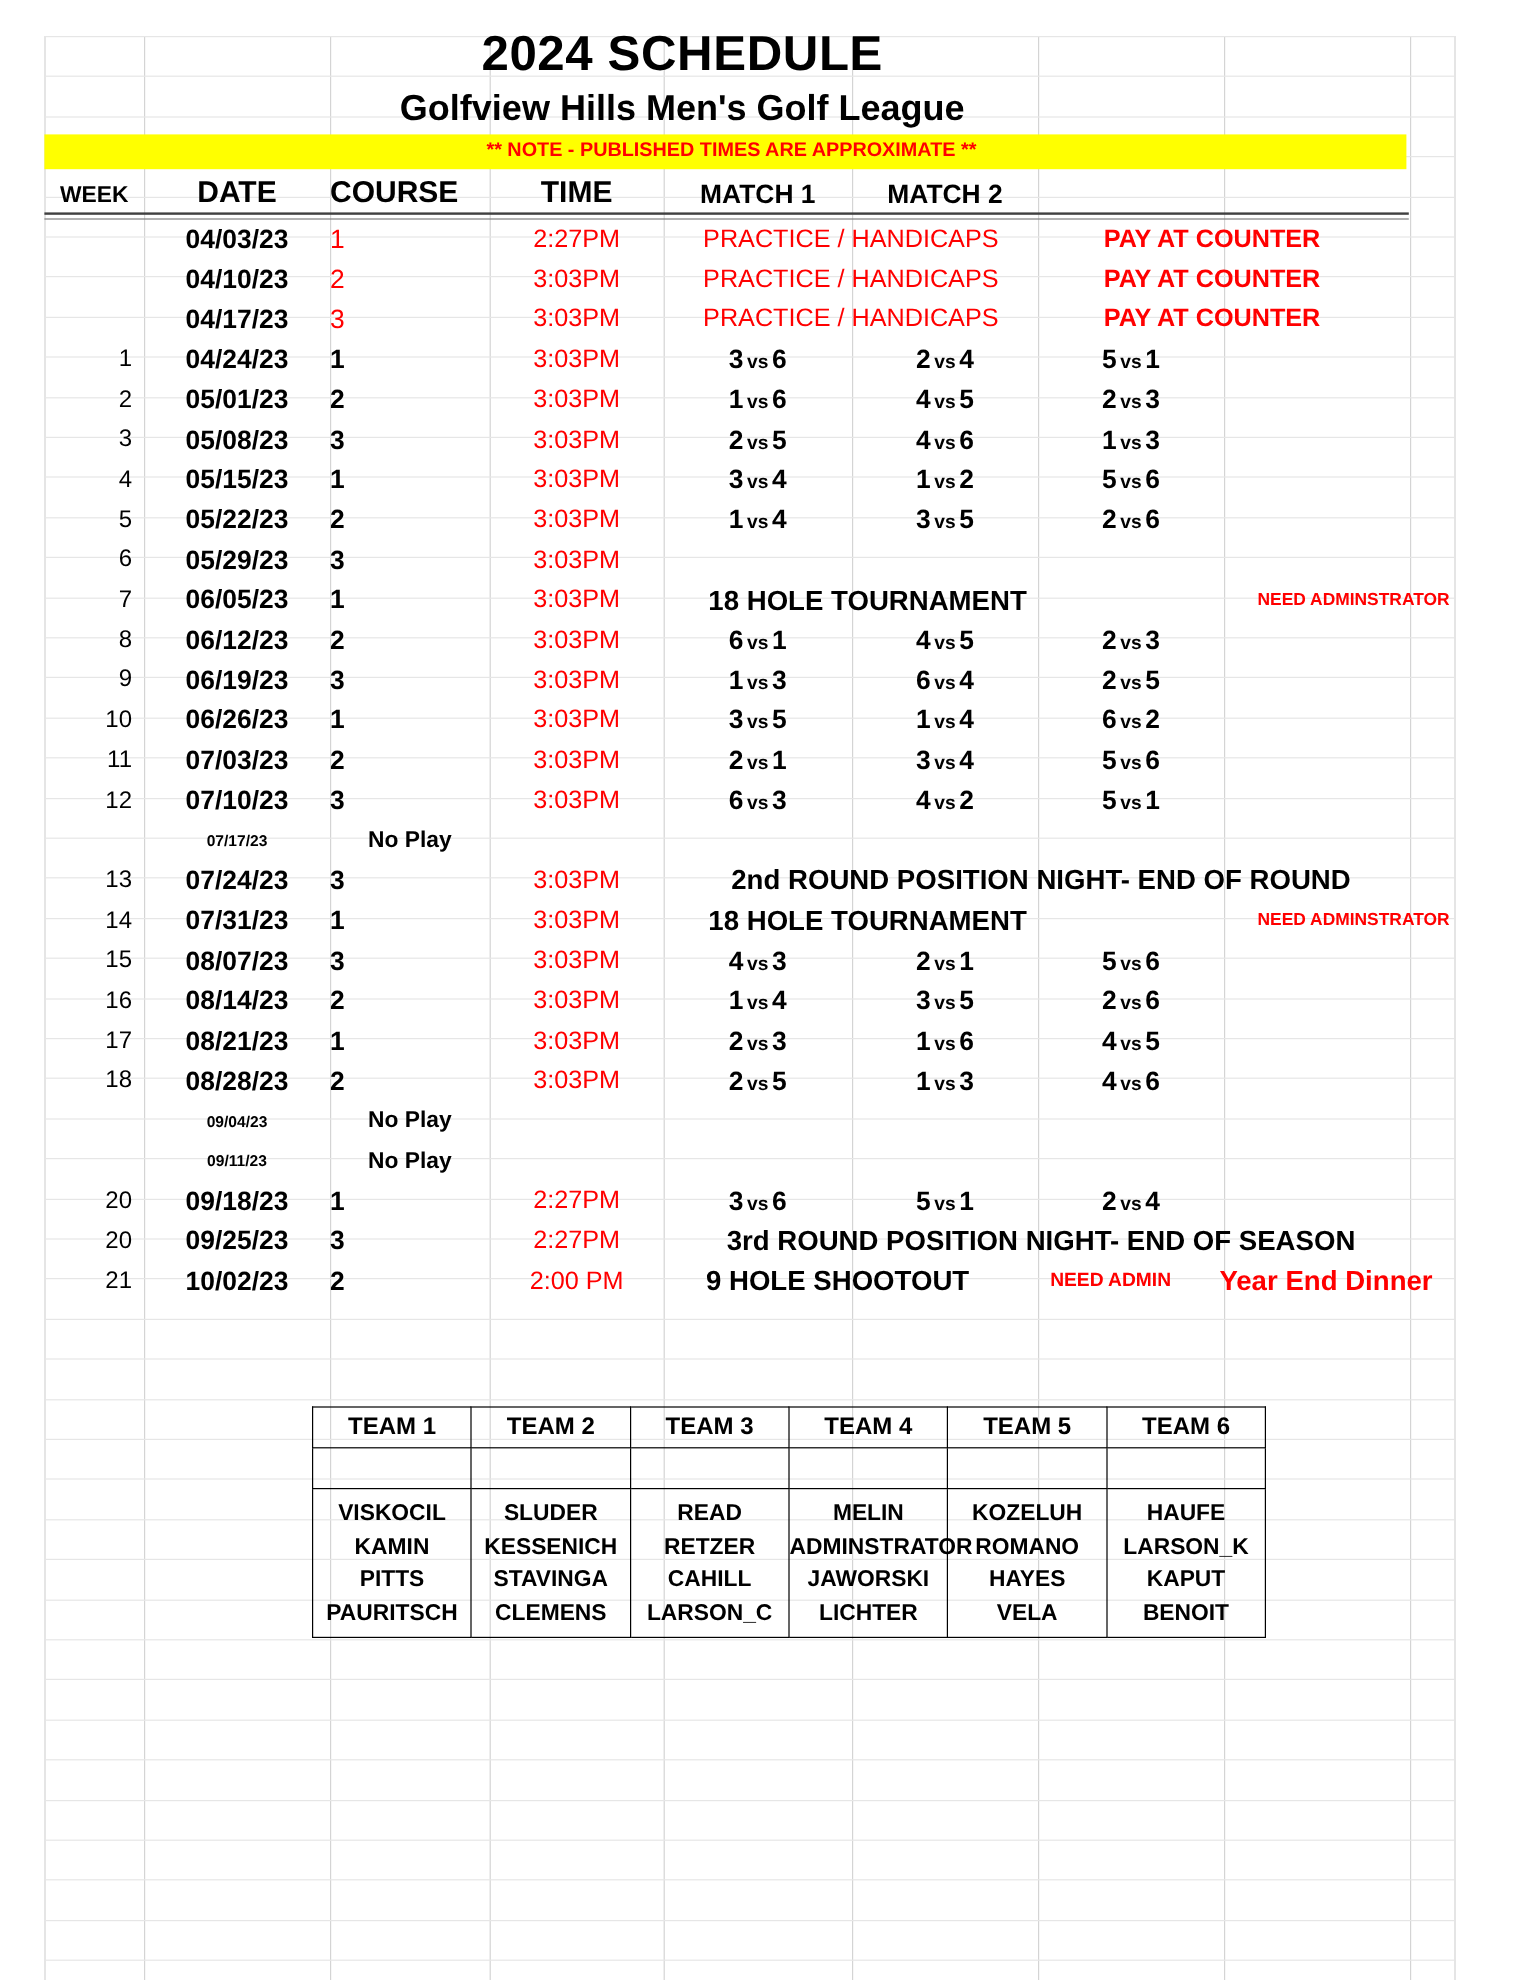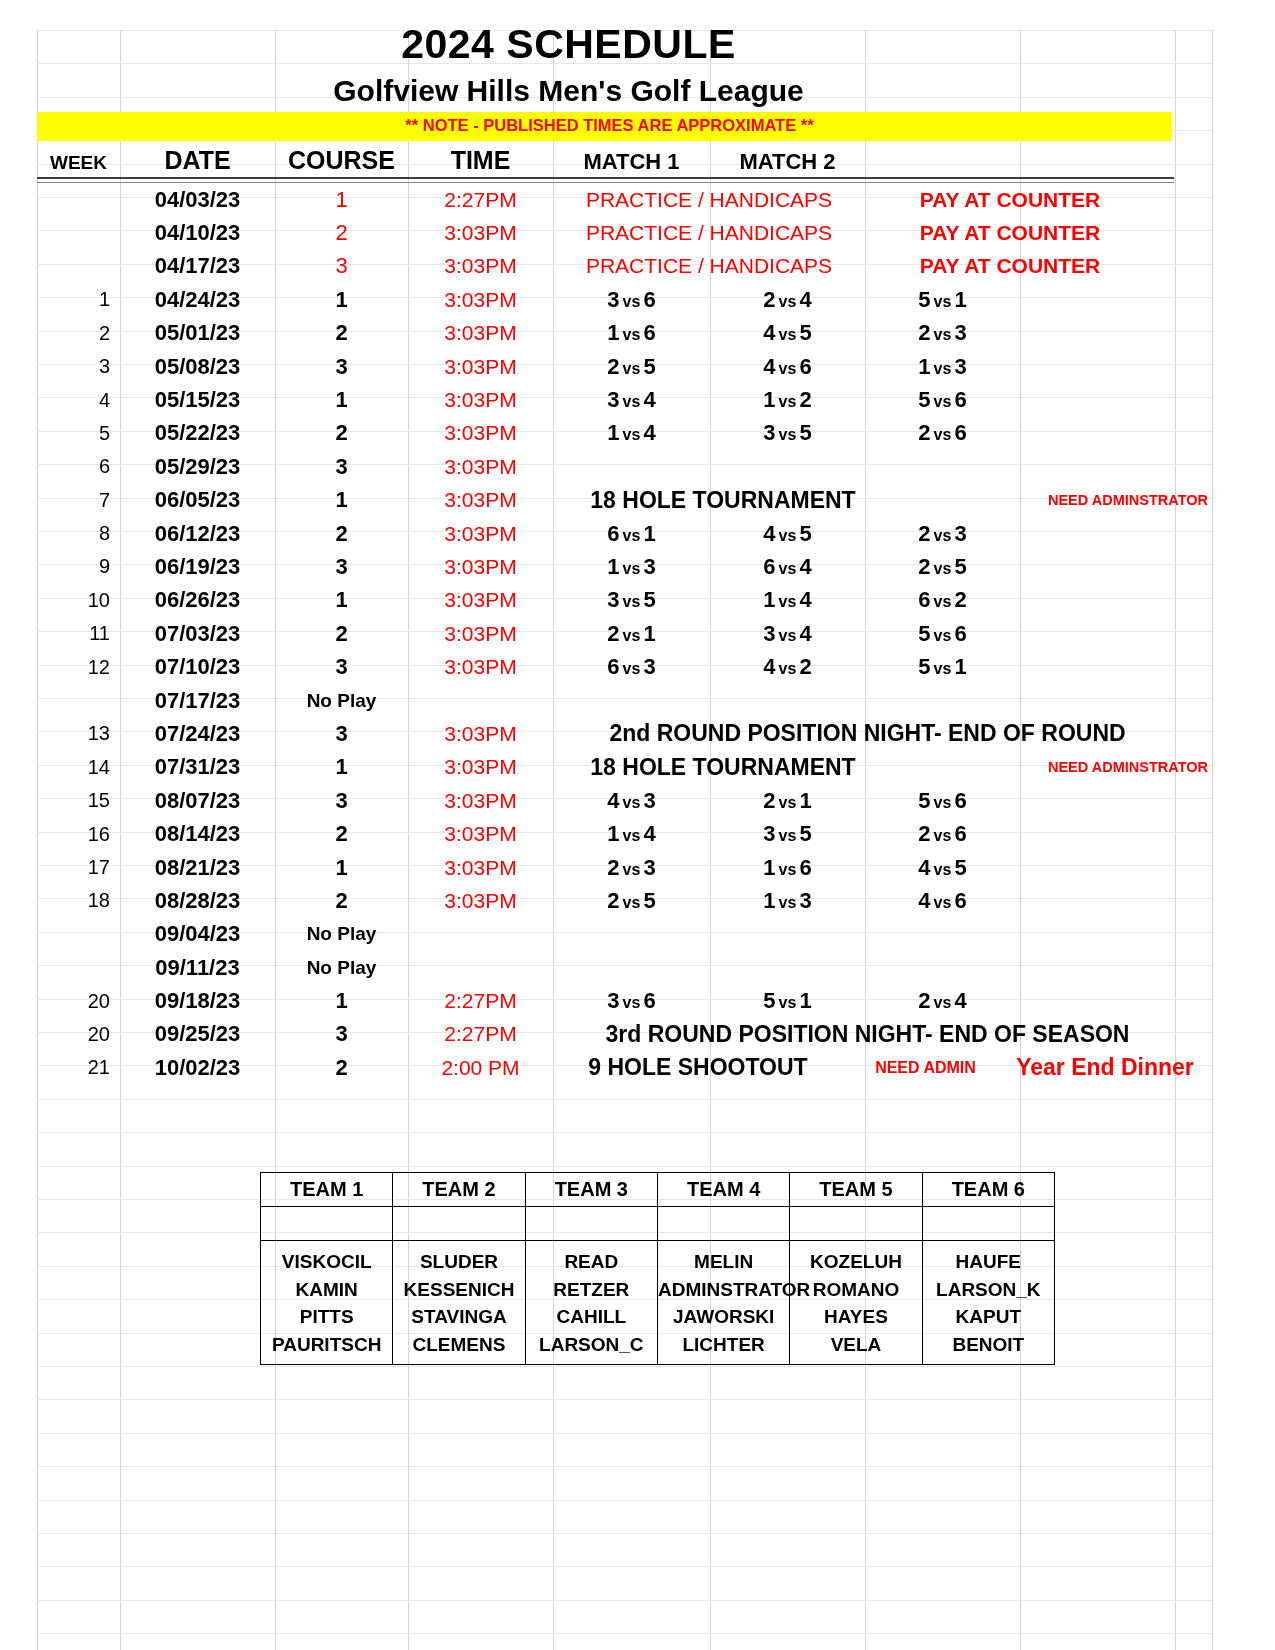--- a/index.html
+++ b/index.html
@@ -90,21 +90,21 @@
     width: 1137px;
     border-top: 2px solid #404040;
     border-bottom: 1px solid #808080;
     height: 3px;
     margin-top: 2px;
   }
 
   
   .c-week   { width: 83px;  text-align: center; }
   .c-date   { width: 155px; text-align: center; }
-  .c-course { width: 133px; text-align: center; }
+  .c-course { width: 133px; }
   .c-time   { width: 145px; text-align: center; }
   .c-m1     { width: 157px; text-align: center; }
   .c-m2     { width: 155px; text-align: center; }
   .c-m3     { width: 155px; text-align: center; }
 
   .hdr-row .c-week   { font-size: 19px; padding-bottom: 1px; }
   .hdr-row .c-date   { font-size: 25px; }
   .hdr-row .c-course { font-size: 25px; }
   .hdr-row .c-time   { font-size: 25px; }
   .hdr-row .c-m1     { font-size: 22px; }
@@ -191,21 +191,21 @@
     flex: 1;
     text-align: right;
     color: #ff0000;
     font-size: 14.5px;
     font-weight: bold;
     padding-right: 4px;
   }
   .noplay-date {
     width: 155px;
     text-align: center;
-    font-size: 22px;
+    font-size: 13px;
     font-weight: bold;
   }
   .noplay-label {
     width: 133px;
     text-align: center;
     font-size: 19px;
     font-weight: bold;
   }
   .shootout-text {
     width: 290px;

